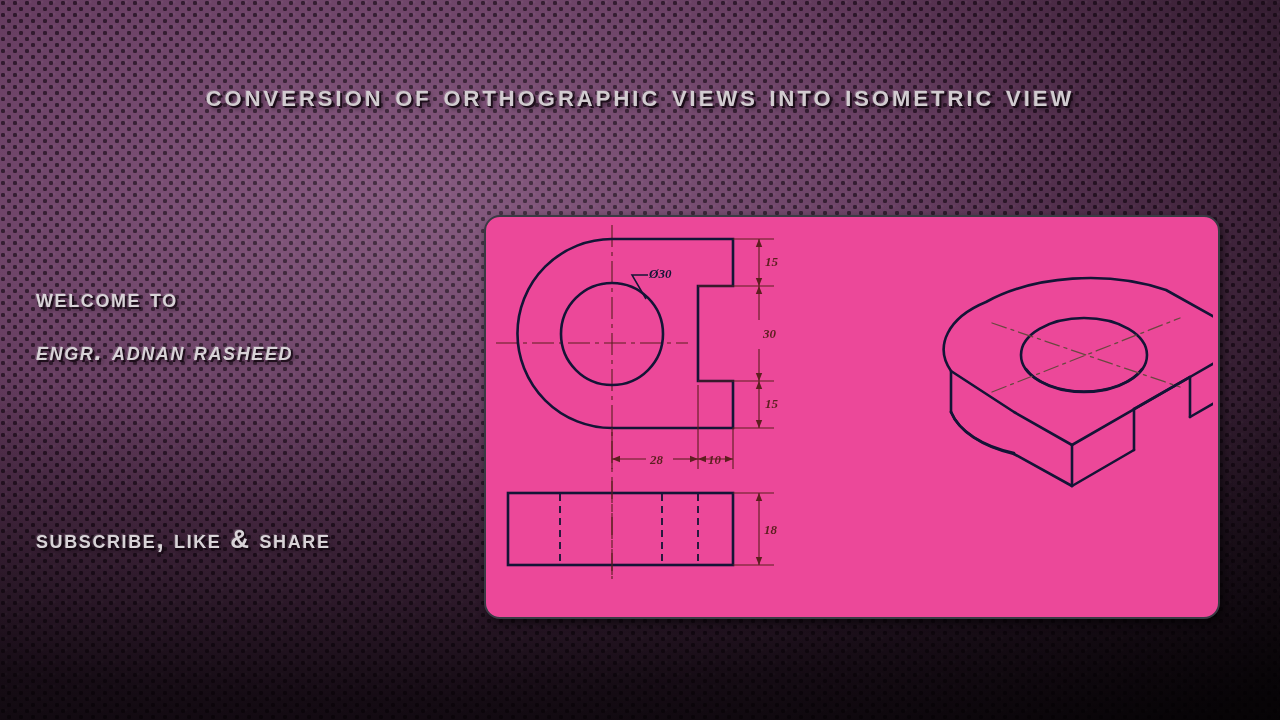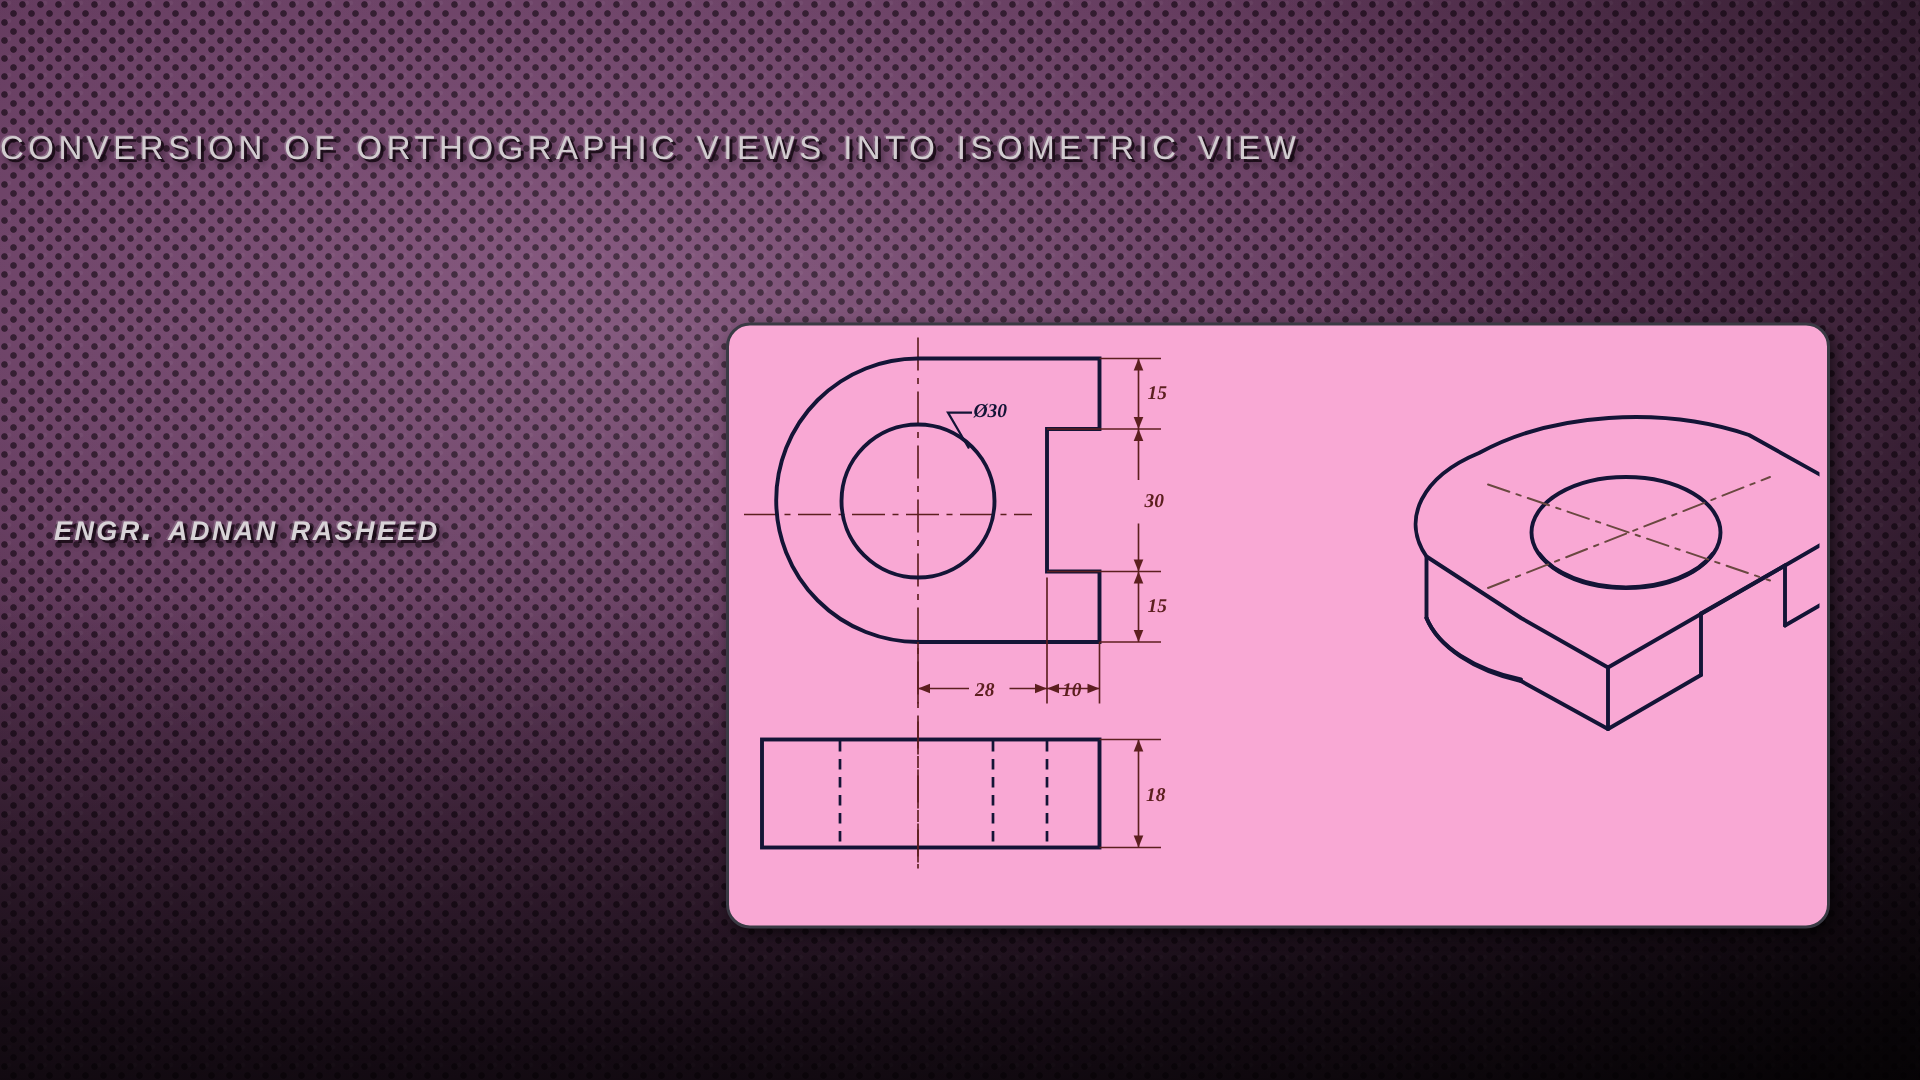--- a/index.html
+++ b/index.html
@@ -58,22 +58,23 @@
     inset: 0;
     background: linear-gradient(180deg, rgba(0,0,0,0) 55%, rgba(0,0,0,0.30) 85%, rgba(0,0,0,0.50) 100%);
   }
 
   
   #title {
     position: absolute;
     left: 0;
     top: 78px;
     width: 1280px;
+    text-align: center;
     font-size: 31px;
-    font-weight: 400;
+    font-weight: 700;
     letter-spacing: 3.0px;
     font-variant: small-caps;
     text-transform: lowercase;
     color: #d2ccd0;
     text-shadow:
        2px 2px 0 rgba(20,8,18,0.85),
        3px 3px 4px rgba(10,4,10,0.6),
       -1px -1px 0 rgba(255,255,255,0.22);
     white-space: nowrap;
   }
@@ -98,21 +99,21 @@
   #name-line    { top: 336px; font-style: italic; }
   #subscribe-line { top: 524px; }
 
   
   #card {
     position: absolute;
     left: 484px;
     top: 215px;
     width: 732px;
     height: 400px;
-    background: #f9a8d4;
+    background: #ec4899;
     border-radius: 16px;
     border: 2.5px solid #3a3a44;
     box-shadow: 3px 4px 9px rgba(0,0,0,0.55);
     overflow: hidden;
   }
   #card svg { display: block; }
 
   .dim-text {
     font-family: "Liberation Serif", serif;
     font-style: italic;
@@ -134,21 +135,23 @@
 <div id="slide">
 
   <div class="bg-base"></div>
   <div class="bg-dots"></div>
   <div class="bg-dots2"></div>
   <div class="bg-vignette"></div>
   <div class="bg-bottomdark"></div>
 
   <div id="title">Conversion of Orthographic Views into Isometric View</div>
 
+  <div class="lefttext" id="welcome-line">Welcome to</div>
   <div class="lefttext" id="name-line">Engr. Adnan Rasheed</div>
+  <div class="lefttext" id="subscribe-line">Subscribe, like &amp; share</div>
 
   <div id="card">
     <svg width="727" height="395" viewBox="0 0 727 395">
 
       <g>
 
         <line x1="126" y1="8" x2="126" y2="362" stroke="#5c1f1f" stroke-width="1.1" stroke-dasharray="22 5 4 5"></line>
         <line x1="10" y1="126" x2="202" y2="126" stroke="#5c1f1f" stroke-width="1.1" stroke-dasharray="22 5 4 5"></line>
 
         <path fill="none" stroke="#141436" stroke-width="2.6" stroke-linejoin="miter" d="M 126 22

